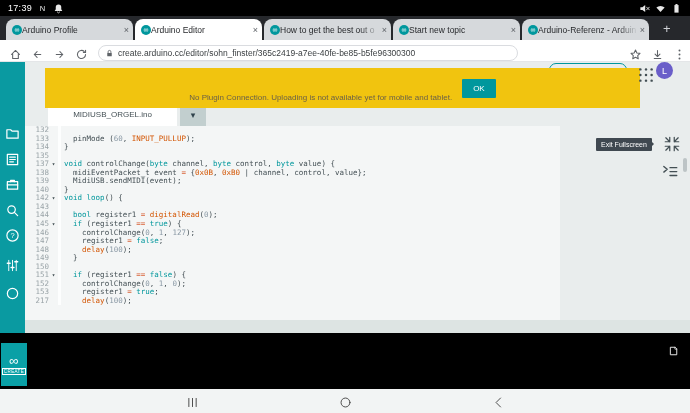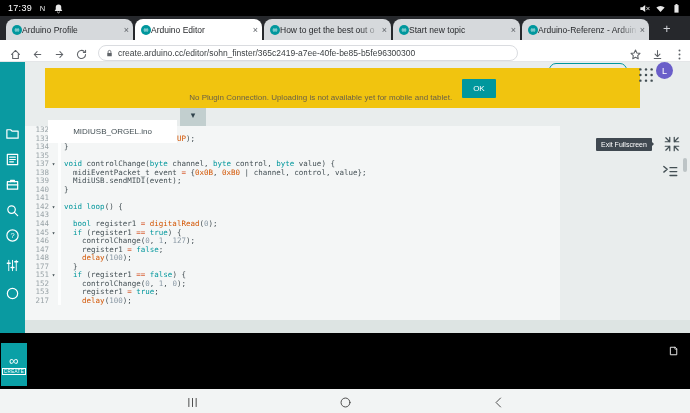--- a/index.html
+++ b/index.html
@@ -41,21 +41,21 @@
   .hdr-pill{left:549px;top:1px;width:78px;height:14px;border:1.5px solid #00979d;border-radius:8px;
             box-sizing:border-box;z-index:1;background:transparent;}
   .grid-ic{left:637px;top:4px;width:13px;height:13px;color:#5f6368;z-index:1;}
   .avatar{left:656px;top:0px;width:17px;height:17px;border-radius:50%;background:#6a5ec9;color:#fff;
           font-size:9px;display:flex;align-items:center;justify-content:center;z-index:1;}
   .banner{left:45px;top:6px;width:595px;height:40px;background:#f1c40f;z-index:2;
           display:flex;align-items:center;justify-content:center;}
   .banner .msg{font-size:8px;color:#6b6147;margin-top:18px;}
   .ok-btn{margin-left:10px;background:#00979d;color:#fff;font-size:8px;border:none;
           padding:5px 11px;border-radius:1px;font-family:inherit;}
-  .filetab{left:48px;top:58px;width:129px;height:23px;background:#fff;z-index:1;
+  .filetab{left:48px;top:41px;width:129px;height:23px;background:#fff;z-index:1;
            display:flex;align-items:center;justify-content:center;font-size:8px;color:#434f54;}
   .filetab-dd{left:180px;top:41px;width:26px;height:23px;background:#c2cfcf;z-index:1;
               display:flex;align-items:center;justify-content:center;color:#30434c;font-size:9px;}
   
   .editor{left:25px;top:64px;width:535px;height:194px;background:#f4f6f6;overflow:hidden;}
   .cline{display:flex;height:8.55px;line-height:8.55px;font-family:"DejaVu Sans Mono",monospace;font-size:7.5px;}
   .cline .gut{flex:0 0 24px;text-align:right;color:#9aa4a8;}
   .cline .fold{flex:0 0 9px;text-align:center;color:#434f54;font-size:6px;}
   .cline .src{flex:1;white-space:pre;border-left:3px solid #fdfefe;padding-left:3px;}
   .tk-p{color:#434f54}.tk-k{color:#00979c}.tk-f{color:#d35400}.tk-n{color:#8a99a5}.tk-o{color:#d9653b}
@@ -292,25 +292,20 @@
             <span class="gut">139</span>
             <span class="fold"></span>
             <span class="src"><span class="tk-p">  MidiUSB.sendMIDI(event);</span></span>
           </div>
           <div class="cline">
             <span class="gut">140</span>
             <span class="fold"></span>
             <span class="src"><span class="tk-p">}</span></span>
           </div>
           <div class="cline">
-            <span class="gut">141</span>
-            <span class="fold"></span>
-            <span class="src"></span>
-          </div>
-          <div class="cline">
             <span class="gut">142</span>
             <span class="fold">▾</span>
             <span class="src"><span class="tk-k">void</span><span class="tk-p"> </span><span class="tk-k">loop</span><span class="tk-p">() {</span></span>
           </div>
           <div class="cline">
             <span class="gut">143</span>
             <span class="fold"></span>
             <span class="src"></span>
           </div>
           <div class="cline">
@@ -332,23 +327,28 @@
             <span class="gut">147</span>
             <span class="fold"></span>
             <span class="src"><span class="tk-p">    register1 </span><span class="tk-o">=</span><span class="tk-p"> </span><span class="tk-k">false</span><span class="tk-p">;</span></span>
           </div>
           <div class="cline">
             <span class="gut">148</span>
             <span class="fold"></span>
             <span class="src"><span class="tk-p">    </span><span class="tk-f">delay</span><span class="tk-p">(</span><span class="tk-n">100</span><span class="tk-p">);</span></span>
           </div>
           <div class="cline">
-            <span class="gut">177</span>
+            <span class="gut">149</span>
             <span class="fold"></span>
             <span class="src"><span class="tk-p">  }</span></span>
+          </div>
+          <div class="cline">
+            <span class="gut">150</span>
+            <span class="fold"></span>
+            <span class="src"></span>
           </div>
           <div class="cline">
             <span class="gut">151</span>
             <span class="fold">▾</span>
             <span class="src"><span class="tk-p">  </span><span class="tk-k">if</span><span class="tk-p"> (register1 </span><span class="tk-o">==</span><span class="tk-p"> </span><span class="tk-k">false</span><span class="tk-p">) {</span></span>
           </div>
           <div class="cline">
             <span class="gut">152</span>
             <span class="fold"></span>
             <span class="src"><span class="tk-p">    controlChange(</span><span class="tk-n">0</span><span class="tk-p">, </span><span class="tk-n">1</span><span class="tk-p">, </span><span class="tk-n">0</span><span class="tk-p">);</span></span>

